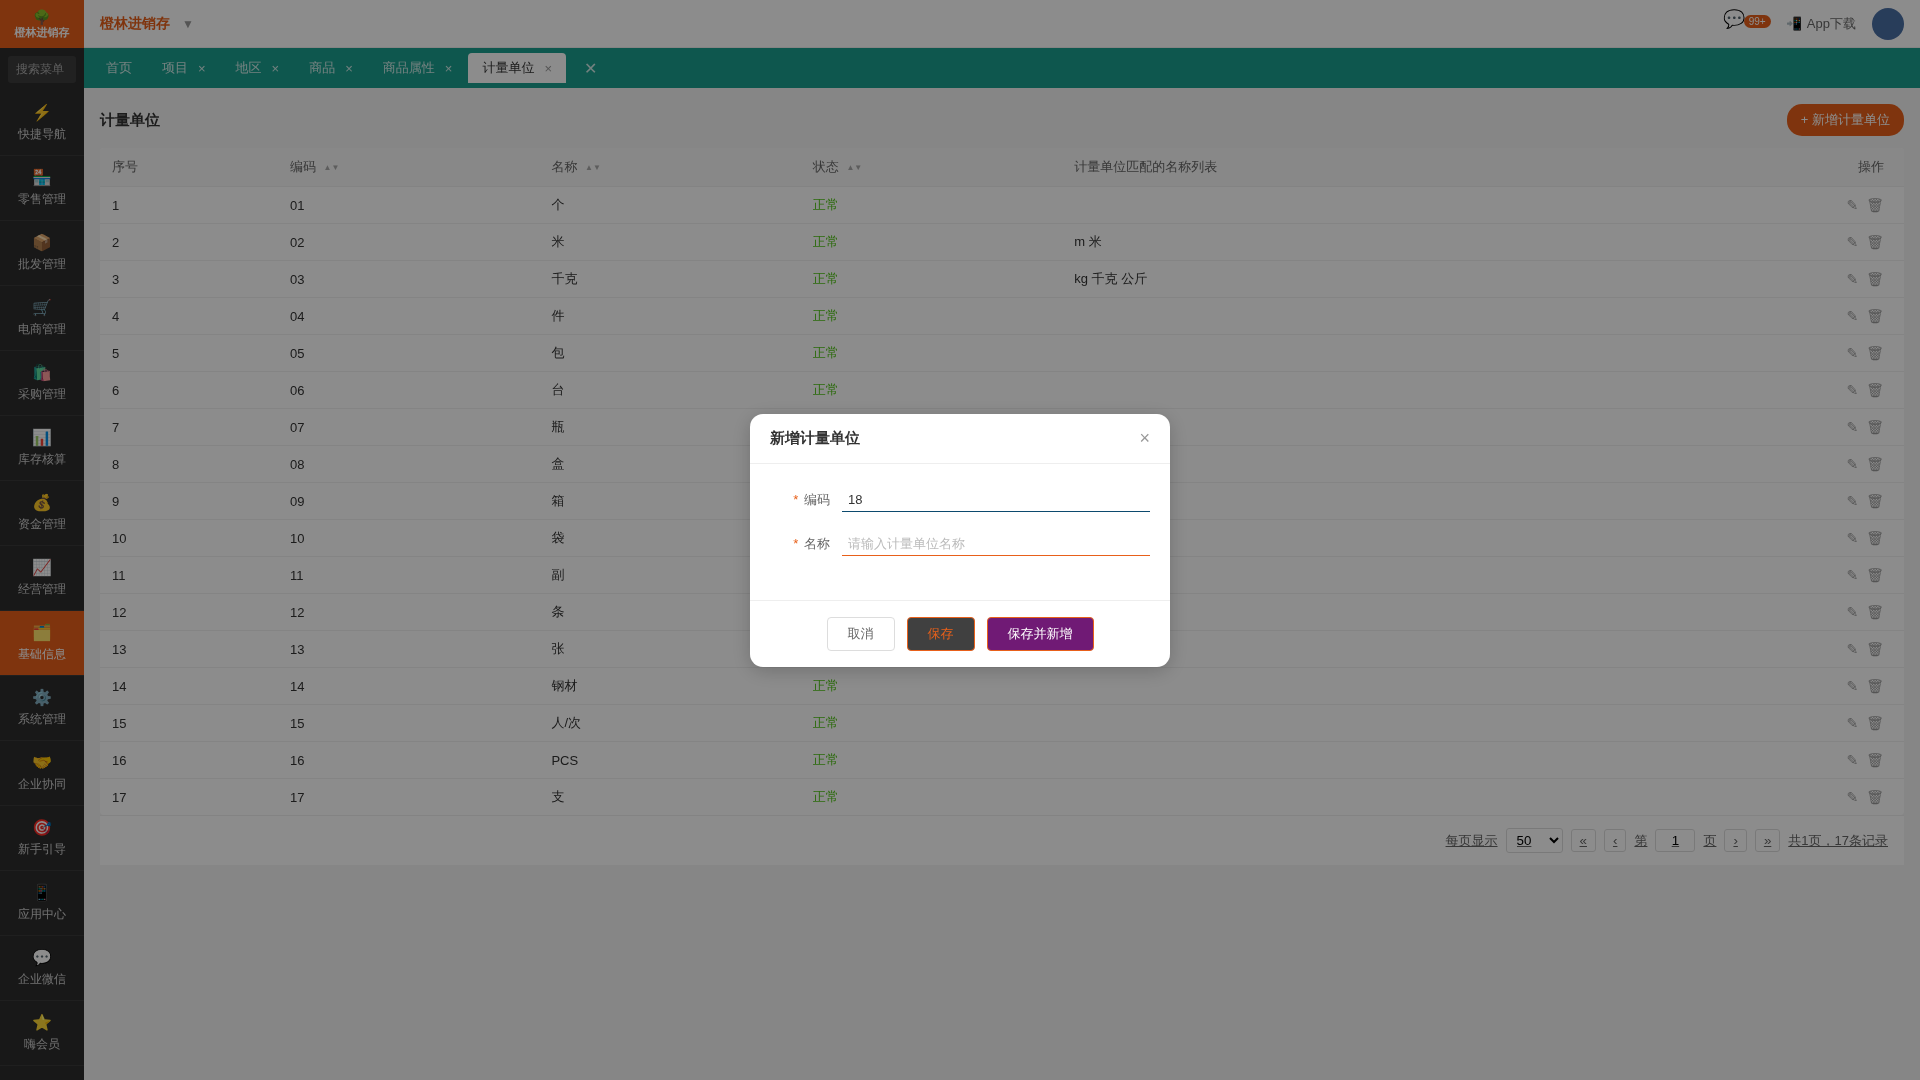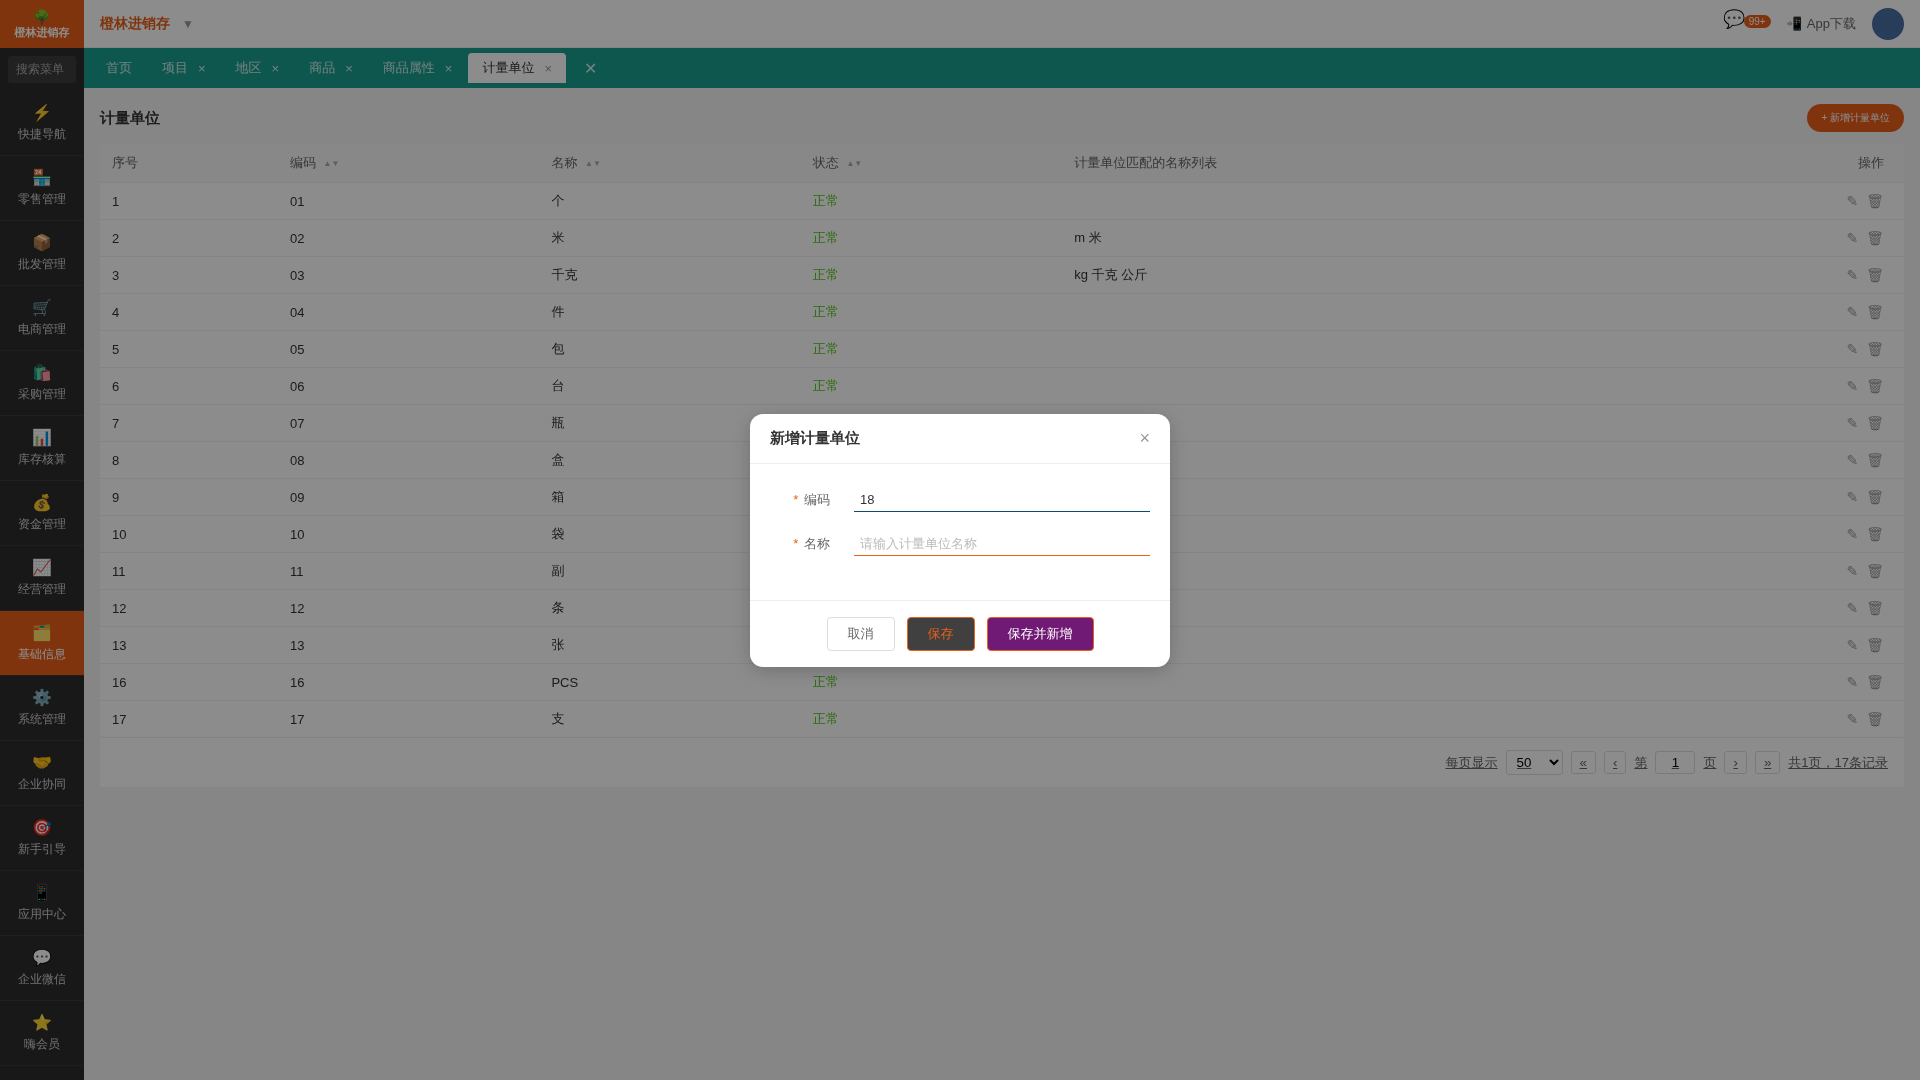--- a/index.html
+++ b/index.html
@@ -34,21 +34,21 @@
     .tab.active { background: #fff; color: #333; }
     .tab-close-btn { margin-left: 4px; cursor: pointer; }
     .tab-close-main { background: none; border: none; cursor: pointer; margin-left: 16px; color: rgba(255,255,255,0.8); font-size: 16px; }
 
     
     .content { flex: 1; background: #f5f5f5; padding: 16px; overflow: auto; position: relative; }
 
     
     .page-header { display: flex; align-items: center; justify-content: space-between; margin-bottom: 12px; }
     .page-title { font-size: 15px; font-weight: bold; color: #333; }
-    .btn-add { background: #e8601a; color: white; border: none; padding: 7px 14px; border-radius: 15px; cursor: pointer; font-size: 10px; }
+    .btn-add { background: #e8601a; color: white; border: none; padding: 7px 14px; border-radius: 15px; cursor: pointer; font-size: 13px; }
 
     
     .table-wrap { background: #fff; border-radius: 4px; overflow: hidden; }
     table { width: 100%; border-collapse: collapse; }
     thead tr { background: #f7f7f7; }
     th { padding: 10px 12px; text-align: left; font-weight: normal; color: #666; font-size: 13px; border-bottom: 1px solid #eee; white-space: nowrap; }
     th .sort-arrows { display: inline-flex; flex-direction: column; margin-left: 4px; font-size: 8px; color: #aaa; vertical-align: middle; }
     td { padding: 9px 12px; border-bottom: 1px solid #f0f0f0; font-size: 13px; color: #333; }
     tr:last-child td { border-bottom: none; }
     .status-normal { color: #52c41a; }
@@ -64,21 +64,21 @@
     
     .overlay { position: fixed; top: 0; left: 0; right: 0; bottom: 0; background: rgba(0,0,0,0.45); z-index: 100; display: flex; align-items: center; justify-content: center; }
 
     
     .modal { background: #fff; border-radius: 13px; width: 420px; box-shadow: 0 4px 20px rgba(0,0,0,0.2); }
     .modal-header { display: flex; align-items: center; justify-content: space-between; padding: 14px 20px; border-bottom: 1px solid #eee; }
     .modal-title { font-size: 15px; font-weight: bold; color: #333; }
     .modal-close { background: none; border: none; font-size: 18px; color: #999; cursor: pointer; }
     .modal-body { padding: 24px 20px; }
     .form-row { display: flex; align-items: center; margin-bottom: 20px; }
-    .form-label { width: 60px; text-align: right; margin-right: 24px; font-size: 13px; color: #666; flex-shrink: 0; }
+    .form-label { width: 60px; text-align: right; margin-right: 12px; font-size: 13px; color: #666; flex-shrink: 0; }
     .form-label .required { color: #e8601a; margin-right: 2px; }
     .form-input { flex: 1; border: none; border-bottom: 1px solid #0c4a6e; padding: 4px 6px; font-size: 13px; outline: none; color: #333; }
     .form-input.focused { border-bottom-color: #e8601a; }
     .form-input::placeholder { color: #bbb; }
     .modal-footer { display: flex; align-items: center; justify-content: center; gap: 12px; padding: 16px 20px; border-top: 1px solid #eee; }
     .btn-cancel { border: 1px solid #ddd; background: white; padding: 7px 20px; border-radius: 4px; cursor: pointer; font-size: 13px; color: #666; }
     .btn-save { background: #404040; border: 1px solid #e8601a; color: #e8601a; padding: 7px 20px; border-radius: 4px; cursor: pointer; font-size: 13px; }
     .btn-save-new { background: #701a75; border: 1px solid #e8601a; color: white; padding: 7px 20px; border-radius: 4px; cursor: pointer; font-size: 13px; }
   </style>
 </head>
@@ -402,20 +402,46 @@
       <td><span class="status-normal">正常</span></td>
       <td></td>
       <td style="text-align:right;padding-right:20px;">
         <div class="action-icons" style="justify-content:flex-end;">
           <span class="action-icon">✎</span>
           <span class="action-icon">🗑</span>
         </div>
       </td>
     </tr>
             <tr>
+      <td>14</td>
+      <td>14</td>
+      <td>钢材</td>
+      <td><span class="status-normal">正常</span></td>
+      <td></td>
+      <td style="text-align:right;padding-right:20px;">
+        <div class="action-icons" style="justify-content:flex-end;">
+          <span class="action-icon">✎</span>
+          <span class="action-icon">🗑</span>
+        </div>
+      </td>
+    </tr>
+            <tr>
+      <td>15</td>
+      <td>15</td>
+      <td>人/次</td>
+      <td><span class="status-normal">正常</span></td>
+      <td></td>
+      <td style="text-align:right;padding-right:20px;">
+        <div class="action-icons" style="justify-content:flex-end;">
+          <span class="action-icon">✎</span>
+          <span class="action-icon">🗑</span>
+        </div>
+      </td>
+    </tr>
+            <tr>
       <td>16</td>
       <td>16</td>
       <td>PCS</td>
       <td><span class="status-normal">正常</span></td>
       <td></td>
       <td style="text-align:right;padding-right:20px;">
         <div class="action-icons" style="justify-content:flex-end;">
           <span class="action-icon">✎</span>
           <span class="action-icon">🗑</span>
         </div>

